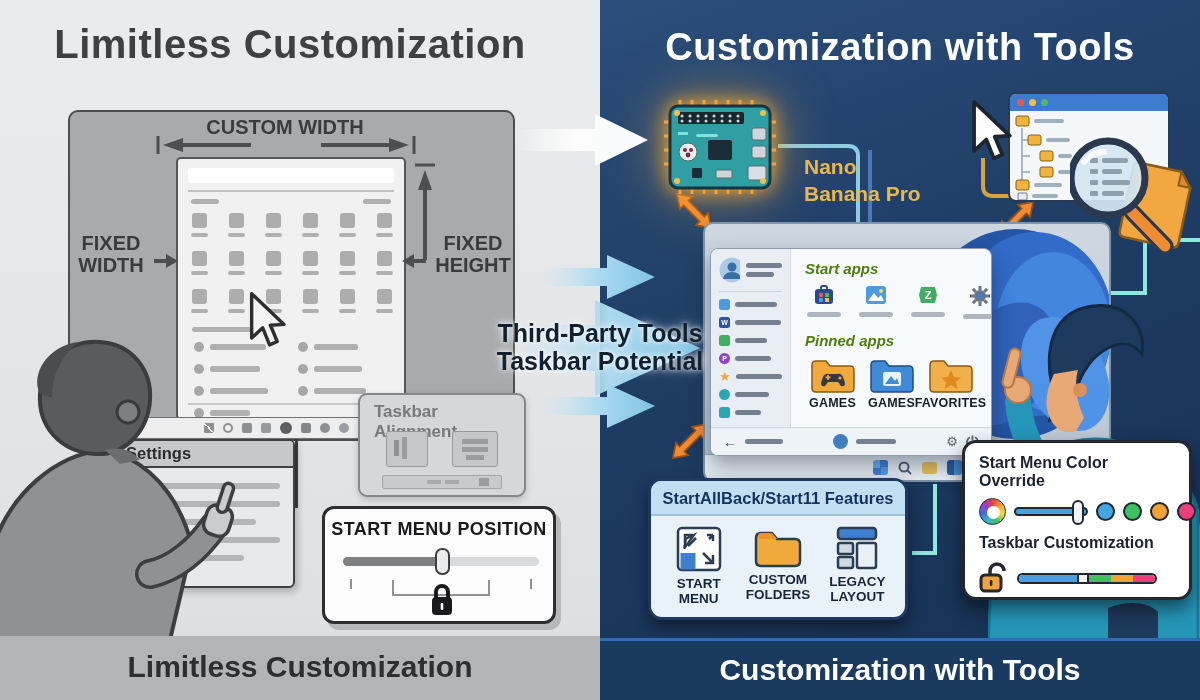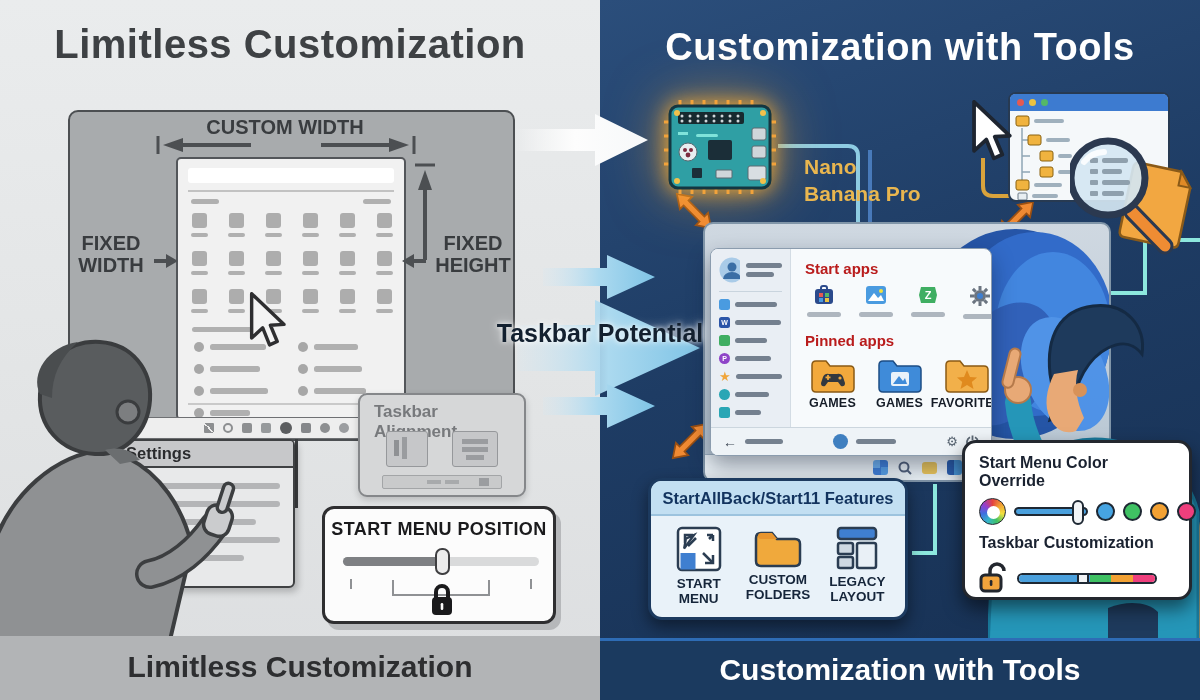--- a/index.html
+++ b/index.html
@@ -58,25 +58,25 @@
   .mag-doc{left:470px;top:120px;z-index:3;}
   .desktop{left:103px;top:222px;width:408px;height:260px;border-radius:10px;border:2px solid #8095a8;background:linear-gradient(180deg,#cfd8e1,#b7c6d3);overflow:hidden;z-index:2;}
   .r-taskbar{position:absolute;left:0;right:0;bottom:0;height:26px;background:rgba(236,242,247,.94);border-top:1px solid #9db0c0;display:flex;align-items:center;justify-content:center;gap:10px;padding-left:120px;}
   .tb-ic{width:15px;height:15px;border-radius:3px;}
   .r-menu{left:110px;top:248px;width:282px;height:208px;background:#f7fafc;border:1.5px solid #8b9cae;border-radius:8px;box-shadow:0 10px 22px rgba(10,20,40,.4);overflow:hidden;display:flex;z-index:3;}
   .rm-side{width:80px;background:#e9eef4;border-right:1px solid #d3dce4;padding:8px 8px 30px 8px;position:relative;}
   .rm-item{display:flex;align-items:center;gap:5px;margin-top:7px;}
   .rm-ic{width:11px;height:11px;border-radius:2.5px;flex:0 0 auto;display:flex;align-items:center;justify-content:center;font-size:7px;font-weight:800;color:#fff;}
   .rm-bar{height:5px;background:#5f6c7c;border-radius:2.5px;opacity:.85;}
   .rm-main{flex:1;padding:11px 12px 30px 14px;position:relative;}
-  .rm-h{font-size:15px;font-weight:800;color:#b91c1c;}
+  .rm-h{font-size:15px;font-weight:800;color:#4d7c0f;font-style:italic;}
   .apps-row{display:flex;gap:14px;margin-top:8px;}
   .app-col{width:38px;display:flex;flex-direction:column;align-items:center;gap:7px;}
   .app-under{width:34px;height:5px;background:#aeb6bf;border-radius:2.5px;}
-  .folders-row{display:flex;gap:12px;margin-top:8px;}
+  .folders-row{display:flex;gap:4px;margin-top:8px;}
   .folder-col{width:55px;display:flex;flex-direction:column;align-items:center;gap:3px;}
   .folder-label{font-size:12.5px;font-weight:800;color:#141b26;letter-spacing:.2px;white-space:nowrap;}
   .rm-bottom{position:absolute;left:0;right:0;bottom:0;height:28px;background:#eef3f7;border-top:1px solid #ccd6de;display:flex;align-items:center;padding:0 12px;gap:8px;}
   .feat-panel{left:48px;top:478px;width:260px;height:142px;background:#e9f2f9;border:3px solid #1c3a5f;border-radius:14px;box-shadow:0 7px 16px rgba(0,0,0,.45);z-index:4;}
   .feat-head{position:absolute;left:0;right:0;top:0;height:35px;background:#c2dff2;border-bottom:2px solid #9cc3de;border-radius:10px 10px 0 0;
              text-align:center;font-size:16.5px;font-weight:800;color:#12335e;line-height:35px;}
   .feat-body{position:absolute;left:0;right:0;top:37px;bottom:0;display:flex;justify-content:space-around;align-items:flex-start;padding:8px 8px 0 8px;}
   .feat-col{display:flex;flex-direction:column;align-items:center;gap:4px;width:80px;}
   .feat-label{font-size:13.5px;font-weight:800;color:#15253a;text-align:center;line-height:1.12;}
   .cust-panel{left:362px;top:440px;width:230px;height:160px;background:#ffffff;border:3px solid #23272e;border-radius:14px;box-shadow:0 9px 18px rgba(0,0,0,.5);padding:11px 14px;z-index:5;}
@@ -300,20 +300,21 @@
 
     <path d="M20 34 H100 V19 L153 45 L100 71 V56 H20 Z" fill="url(#gw)"></path>
 
     <path d="M48 173 H112 V160 L160 182 L112 204 V191 H48 Z" fill="url(#gb)"></path>
 
     <path d="M22 230 H100 V205 L205 253 L100 301 V276 H22 Z" fill="url(#gb)"></path>
 
     <path d="M48 302 H112 V289 L160 311 L112 333 V320 H48 Z" fill="url(#gb)"></path>
   </svg>
   <div class="abs mid-caption">
+    <div>Third-Party Tools</div>
     <div>Taskbar Potential</div>
   </div>
 
   <div class="abs half-right">
     <div class="abs r-title">Customization with Tools</div>
 
     <svg class="abs wires">
       <path d="M178 146 H248 Q258 146 258 156 V226" fill="none" stroke="#9adcf0" stroke-width="4" opacity=".9"></path>
       <path d="M270 150 V247" fill="none" stroke="#4f84c8" stroke-width="4" opacity=".85"></path>
       <path d="M383 158 V186 Q383 196 393 196 H410" fill="none" stroke="#d9a33c" stroke-width="4"></path>

